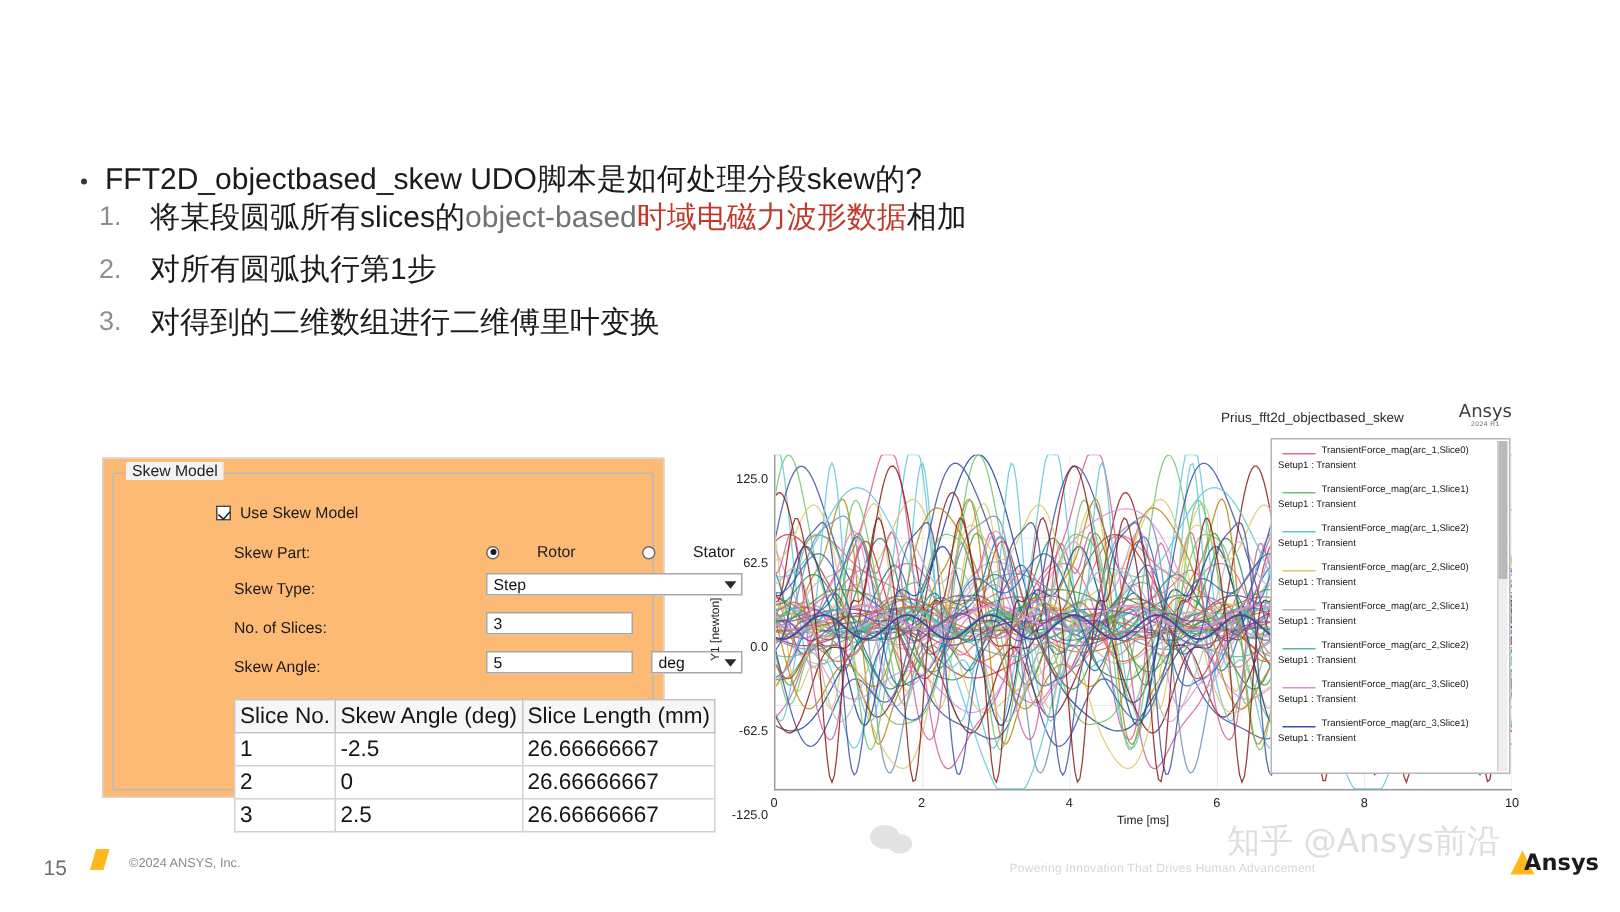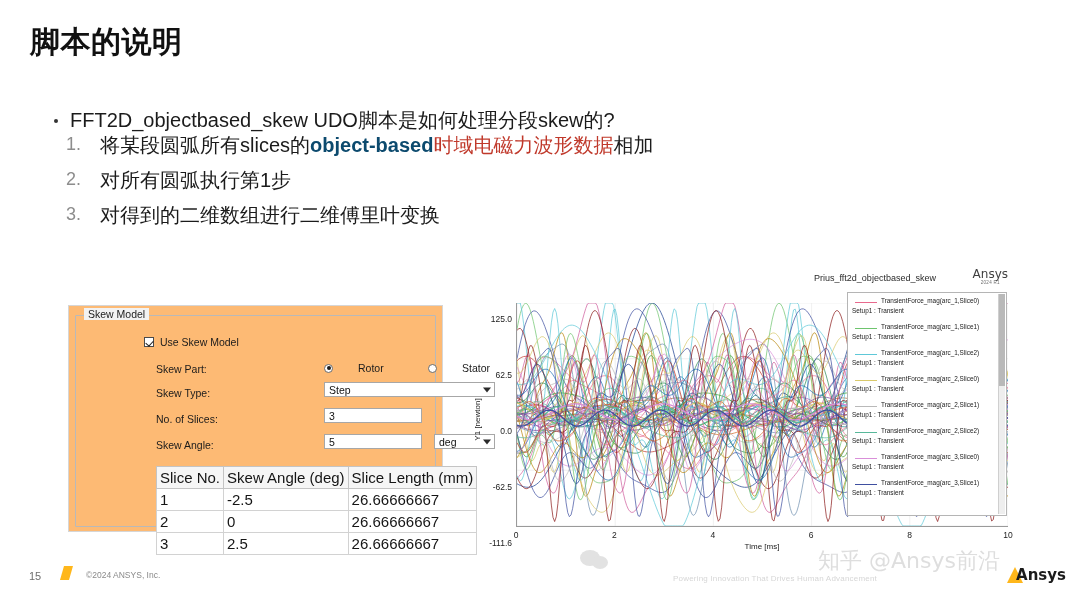--- a/index.html
+++ b/index.html
@@ -27,21 +27,21 @@
     background:#333;border-radius:50%;
   }
   .numlist{margin:0;padding:0;list-style:none;}
   .numitem{
     position:relative;font-size:20px;color:#1b1b1b;line-height:1.2;
     padding-left:48px;margin-bottom:11px;white-space:nowrap;
   }
   .numitem .num{
     position:absolute;left:14px;top:1px;color:#8d8d8d;font-size:18px;
   }
-  .hl-red{color:#0c4a6e;font-weight:bold;}
+  .hl-red{color:#737373;font-weight:normal;}
   .hl-red2{color:#c0392b;}
 
   
   .skew-dialog{
     position:absolute;left:68px;top:305px;width:375px;height:227px;
     background:#fdba74;border:1px solid #d6d6d6;box-sizing:border-box;
   }
   .skew-group{
     position:absolute;left:6px;top:9px;right:6px;bottom:4px;
     border:1px solid #b9b9b9;border-radius:1px;box-sizing:border-box;
@@ -163,21 +163,21 @@
   .legend-t2{
     position:absolute;left:1px;top:10px;font-size:6.4px;color:#1a1a1a;white-space:nowrap;
   }
   .legend-sb{
     position:absolute;right:1px;top:1px;bottom:1px;width:6px;background:#eee;
     border-left:1px solid #cfcfcf;
   }
   .legend-sb .thumb{position:absolute;left:0;right:0;top:0;height:42%;background:#b9b9b9;}
 
   
-  .footer-num{position:absolute;left:29px;top:570px;font-size:11px;color:#6e6e6e;}
+  .footer-num{position:absolute;left:29px;top:570px;font-size:14px;color:#6e6e6e;}
   .footer-slash{
     position:absolute;left:62px;top:566px;width:9px;height:14px;background:#ffb71b;
     transform:skewX(-16deg);
   }
   .footer-copy{position:absolute;left:86px;top:570px;font-size:8.5px;color:#8a8a8a;}
   .footer-ansys{position:absolute;right:14px;top:566px;display:flex;align-items:center;gap:2px;}
   .footer-ansys .mark{
     width:0;height:0;border-left:8px solid transparent;border-right:8px solid transparent;
     border-bottom:16px solid #ffb71b;
   }
@@ -211,21 +211,20 @@
   .wm-zhihu{
     position:absolute;left:818px;top:546px;font-size:22px;color:#dedede;
     white-space:nowrap;font-family:"DejaVu Sans","Liberation Sans",sans-serif;
   }
 </style>
 </head>
 <body>
 
 <div class="slide">
 
-  <div class="slide-title">脚本的说明</div>
 
   <div class="body-block">
     <div class="bullet-l1">
       <span>FFT2D_objectbased_skew UDO脚本是如何处理分段skew的?</span>
     </div>
     <ol class="numlist">
       <li class="numitem">
         <span class="num">1.</span>
         <span>将某段圆弧所有slices的</span><span class="hl-red">object-based</span><span class="hl-red2">时域电磁力波形数据</span><span>相加</span>
       </li>
@@ -325,21 +324,21 @@
     </div>
 
     <div class="ylabel-wrap">
       <span class="ylabel">Y1 [newton]</span>
     </div>
     <div class="ytick-col" id="ytick-col">
         <div class="ytick" style="top: 0px;">125.0</div>
         <div class="ytick" style="top: 56px;">62.5</div>
         <div class="ytick" style="top: 112px;">0.0</div>
         <div class="ytick" style="top: 168px;">-62.5</div>
-        <div class="ytick" style="top: 224px;">-111.6</div>
+        <div class="ytick" style="top: 224px;">-125.0</div>
       </div>
 
     <div class="plot-area">
       <svg class="plot-svg" id="plot-svg" viewBox="0 0 492 224" preserveAspectRatio="none">
           <line x1="0" x2="492" y1="0" y2="0" stroke="#e6e6e6" stroke-width="0.6"></line>
           <line x1="0" x2="492" y1="56" y2="56" stroke="#e6e6e6" stroke-width="0.6"></line>
           <line x1="0" x2="492" y1="112" y2="112" stroke="#e6e6e6" stroke-width="0.6"></line>
           <line x1="0" x2="492" y1="168" y2="168" stroke="#e6e6e6" stroke-width="0.6"></line>
           <line x1="0" x2="492" y1="224" y2="224" stroke="#e6e6e6" stroke-width="0.6"></line>
           <line y1="0" y2="224" x1="0" x2="0" stroke="#e6e6e6" stroke-width="0.6"></line>

